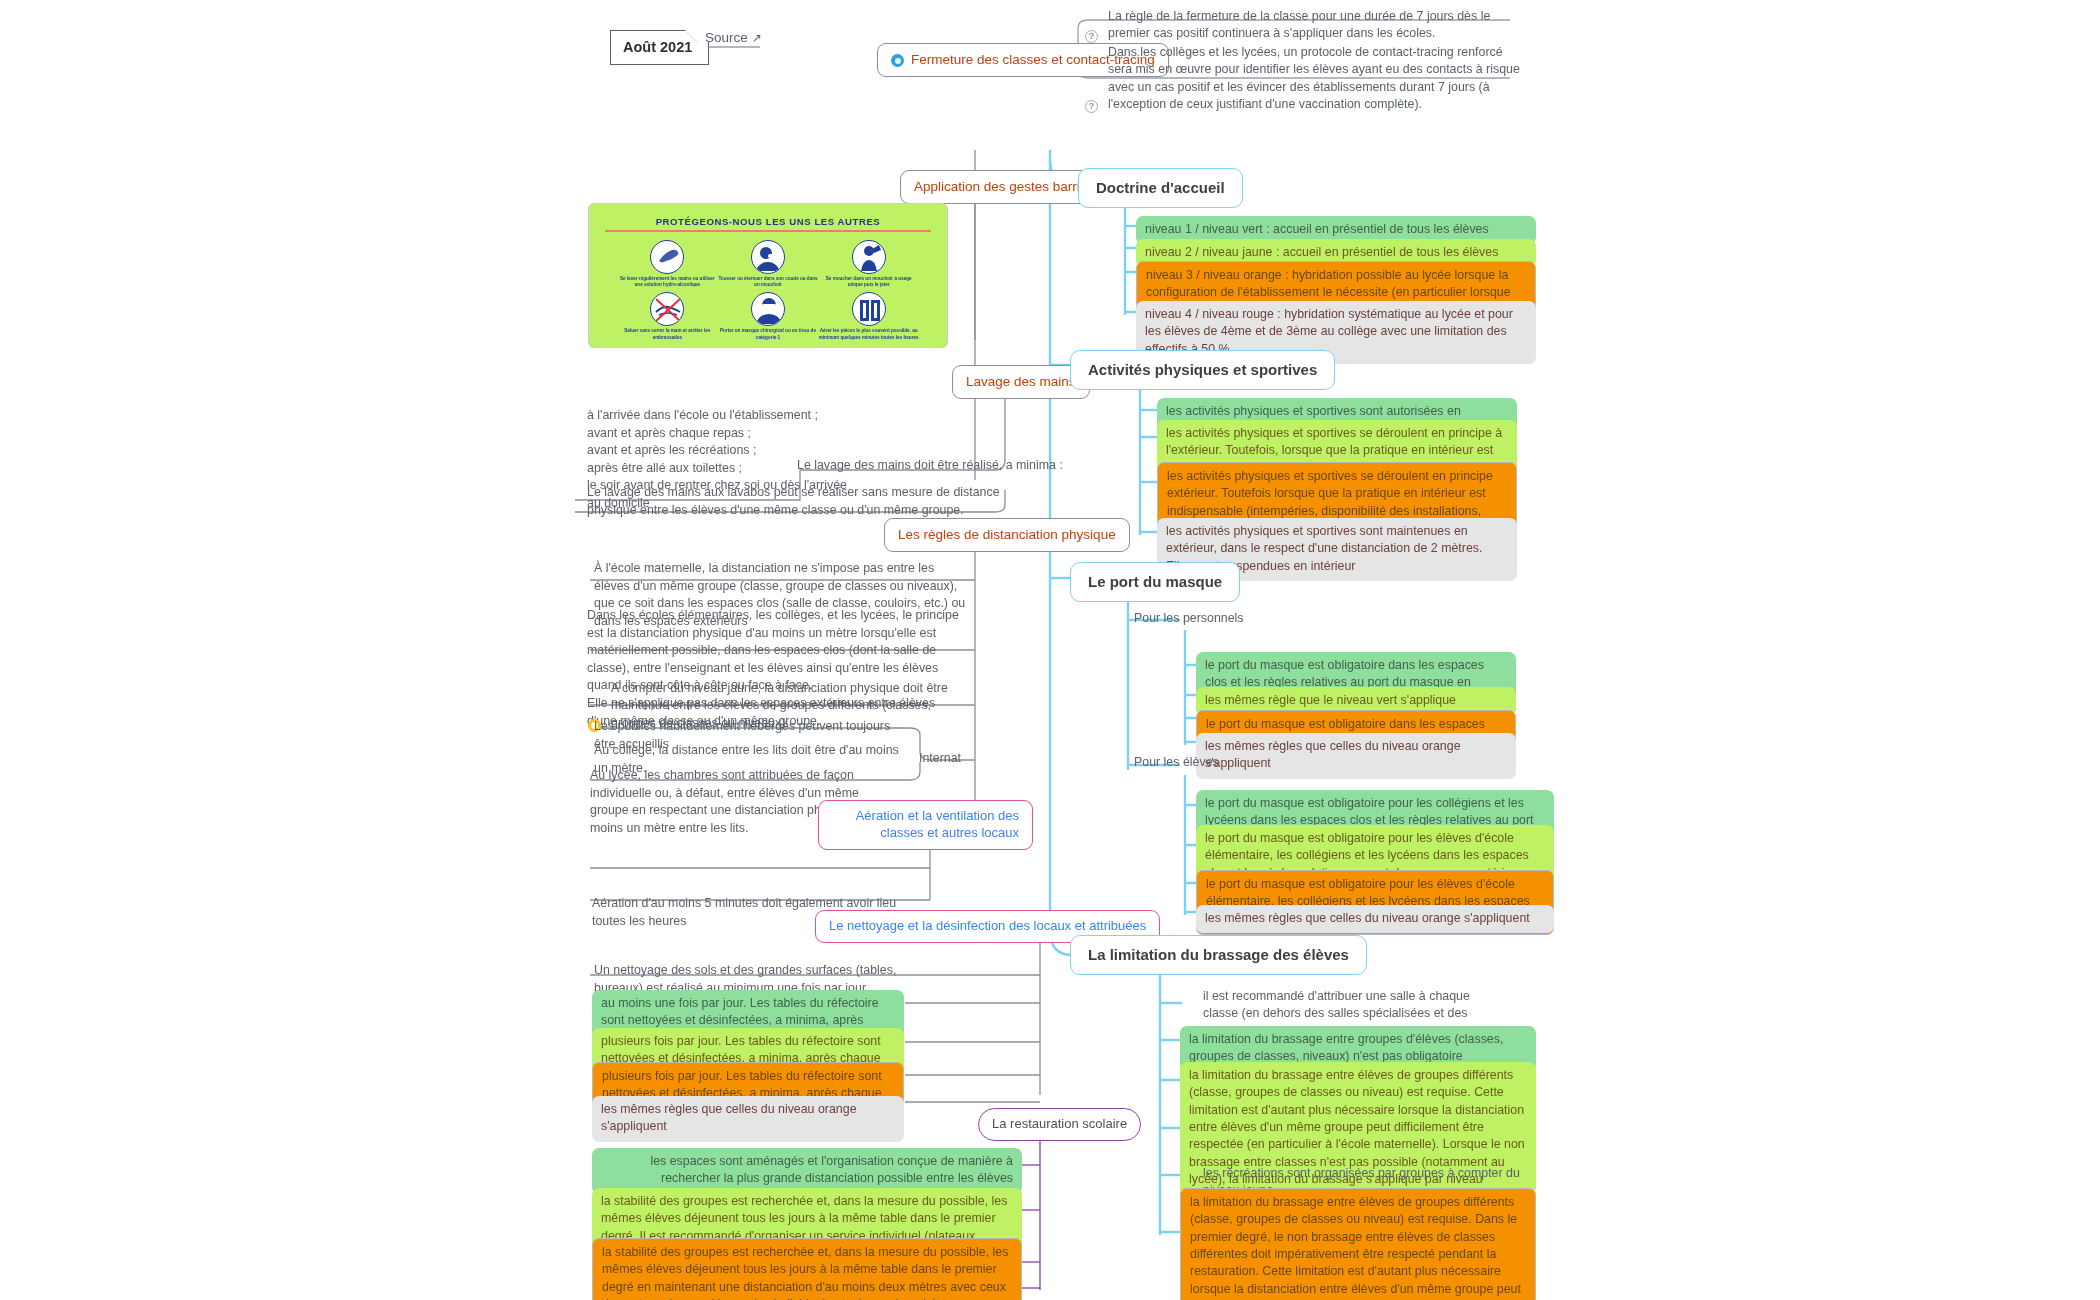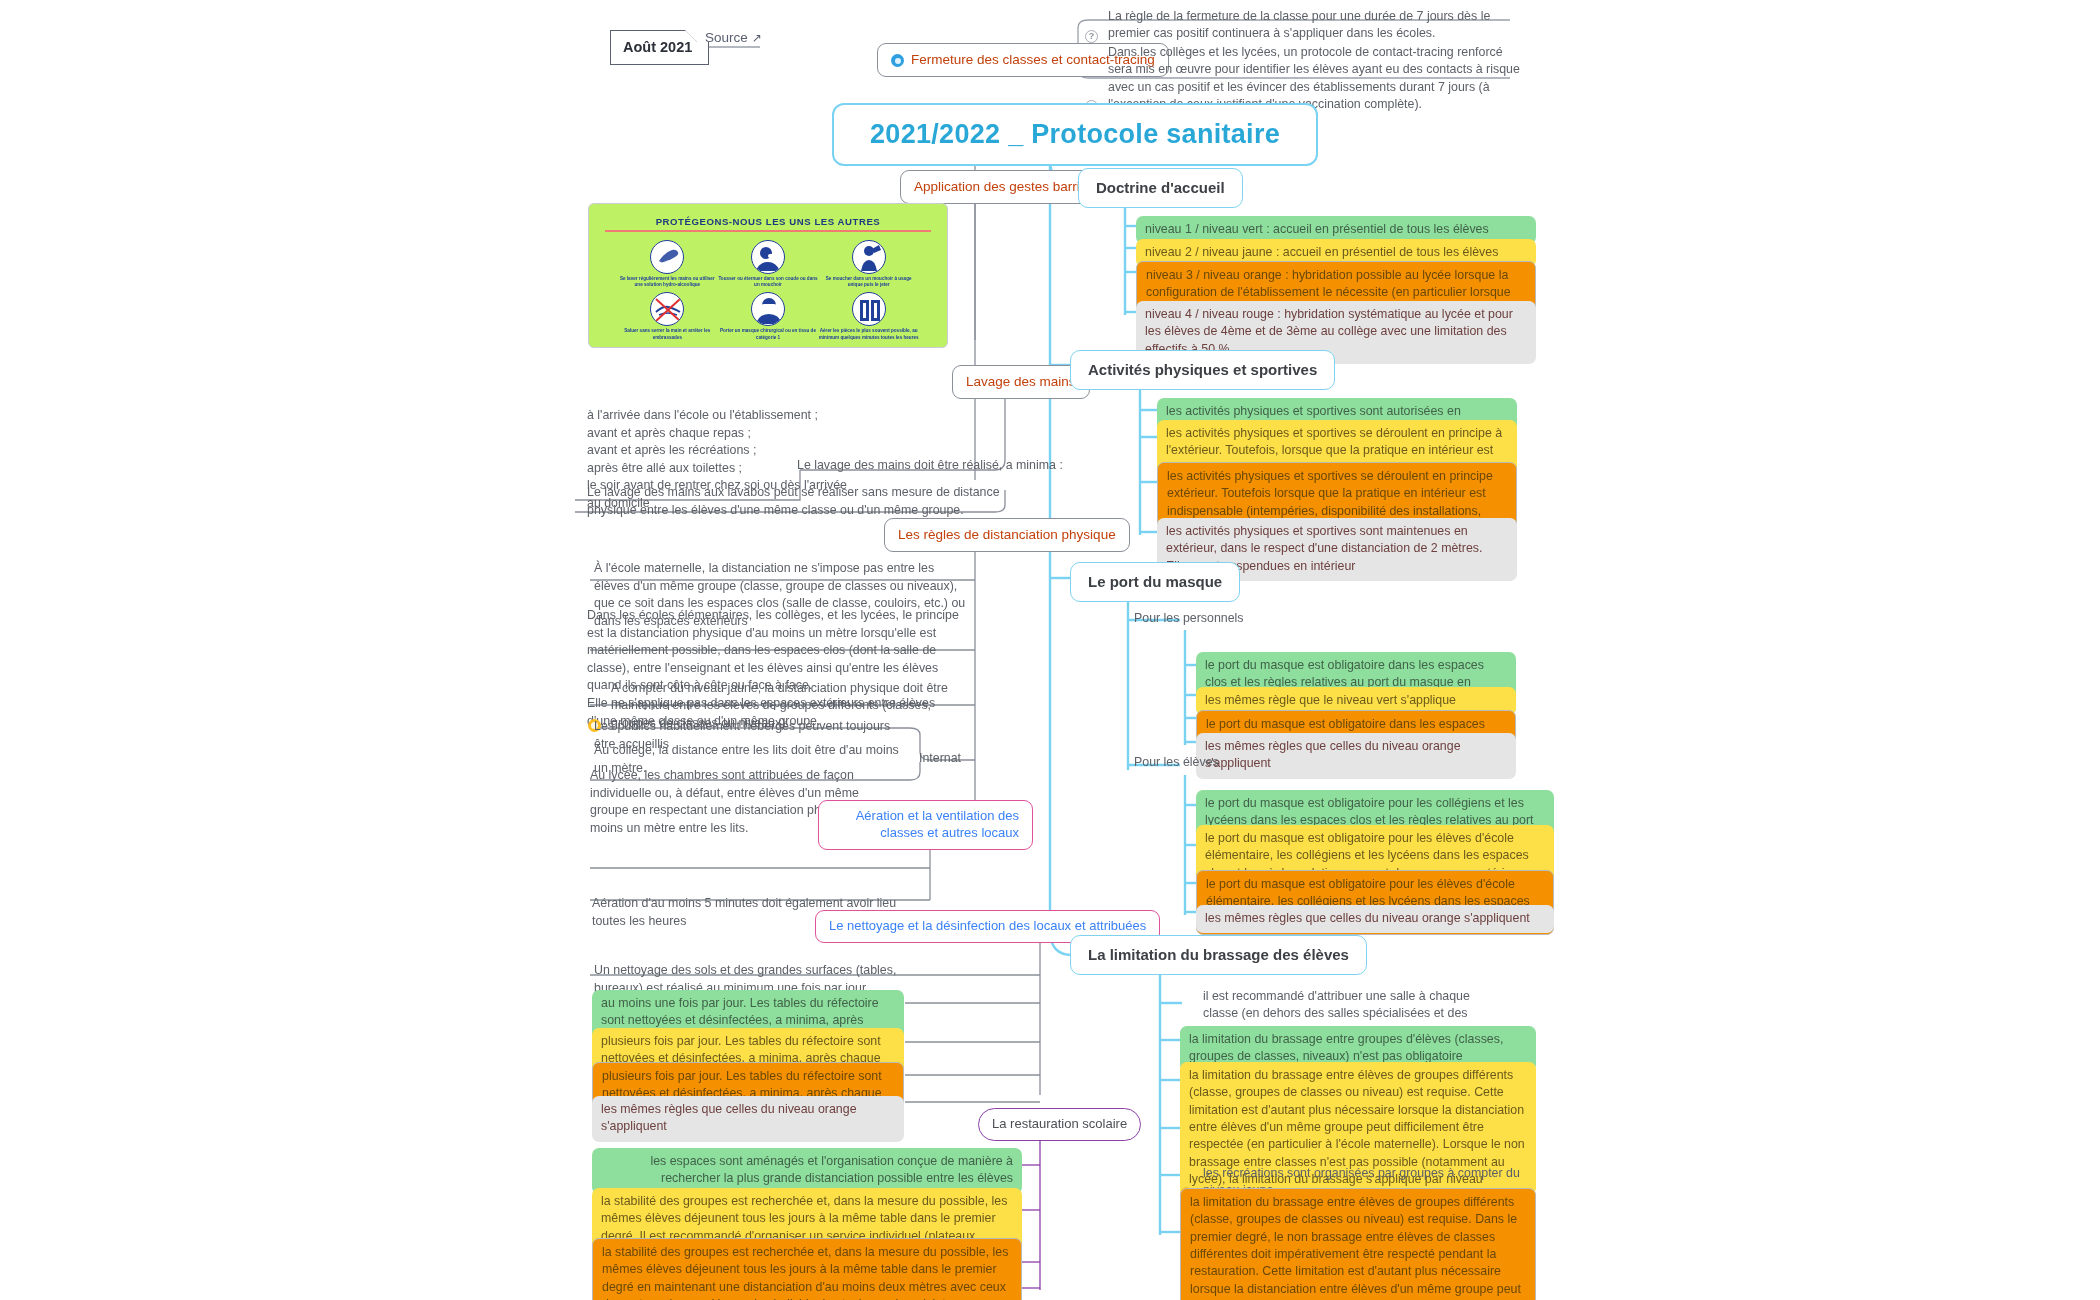--- a/index.html
+++ b/index.html
@@ -109,21 +109,21 @@
 
   
   .lvl {
     border-radius: 7px;
     font-size: 12.4px;
     line-height: 1.4;
     padding: 5px 9px 6px 9px;
     color: #5e5237;
   }
   .lvl.green  { background: #8ede9d; color:#41624a; }
-  .lvl.yellow { background: #fde047; color:#6b5a1c; }
+  .lvl.yellow { background: #bef264; color:#6b5a1c; }
   .lvl.orange { background: #f59100; color:#6a4807; border:1.3px solid #b9b9b9; }
   .lvl.red    { background: #e5e5e5; color:#6d413f; }
 
   
   .iconrow {
     display: flex;
     gap: 10px;
     align-items: flex-end;
     color: #5c6067;
     font-size: 12.4px;
@@ -342,23 +342,20 @@
       <span>La règle de la fermeture de la classe pour une durée de 7 jours dès le premier cas positif continuera à s'appliquer dans les écoles.</span>
     </div>
   </div>
   <div class="node" style="left:1085px; top:44px; width:440px;">
     <div class="iconrow">
       <span class="bullet-icon q" style="margin-top:13px;"></span>
       <span>Dans les collèges et les lycées, un protocole de contact-tracing renforcé sera mis en œuvre pour identifier les élèves ayant eu des contacts à risque avec un cas positif et les évincer des établissements durant 7 jours (à l'exception de ceux justifiant d'une vaccination complète).</span>
     </div>
   </div>
 
-  <div class="node" style="left:832px; top:103px;">
-    <div class="title-box">2021/2022 _ Protocole sanitaire</div>
-  </div>
 
   <div class="node" style="left:900px; top:170px;">
     <div class="pill grey-thin">Application des gestes barrières</div>
   </div>
 
   <div class="node" style="left:588px; top:203px;">
     <div class="info-card">
       <div class="info-title">PROTÉGEONS-NOUS LES UNS LES AUTRES</div>
       <div class="info-rule"></div>
       <div class="ico-grid">

